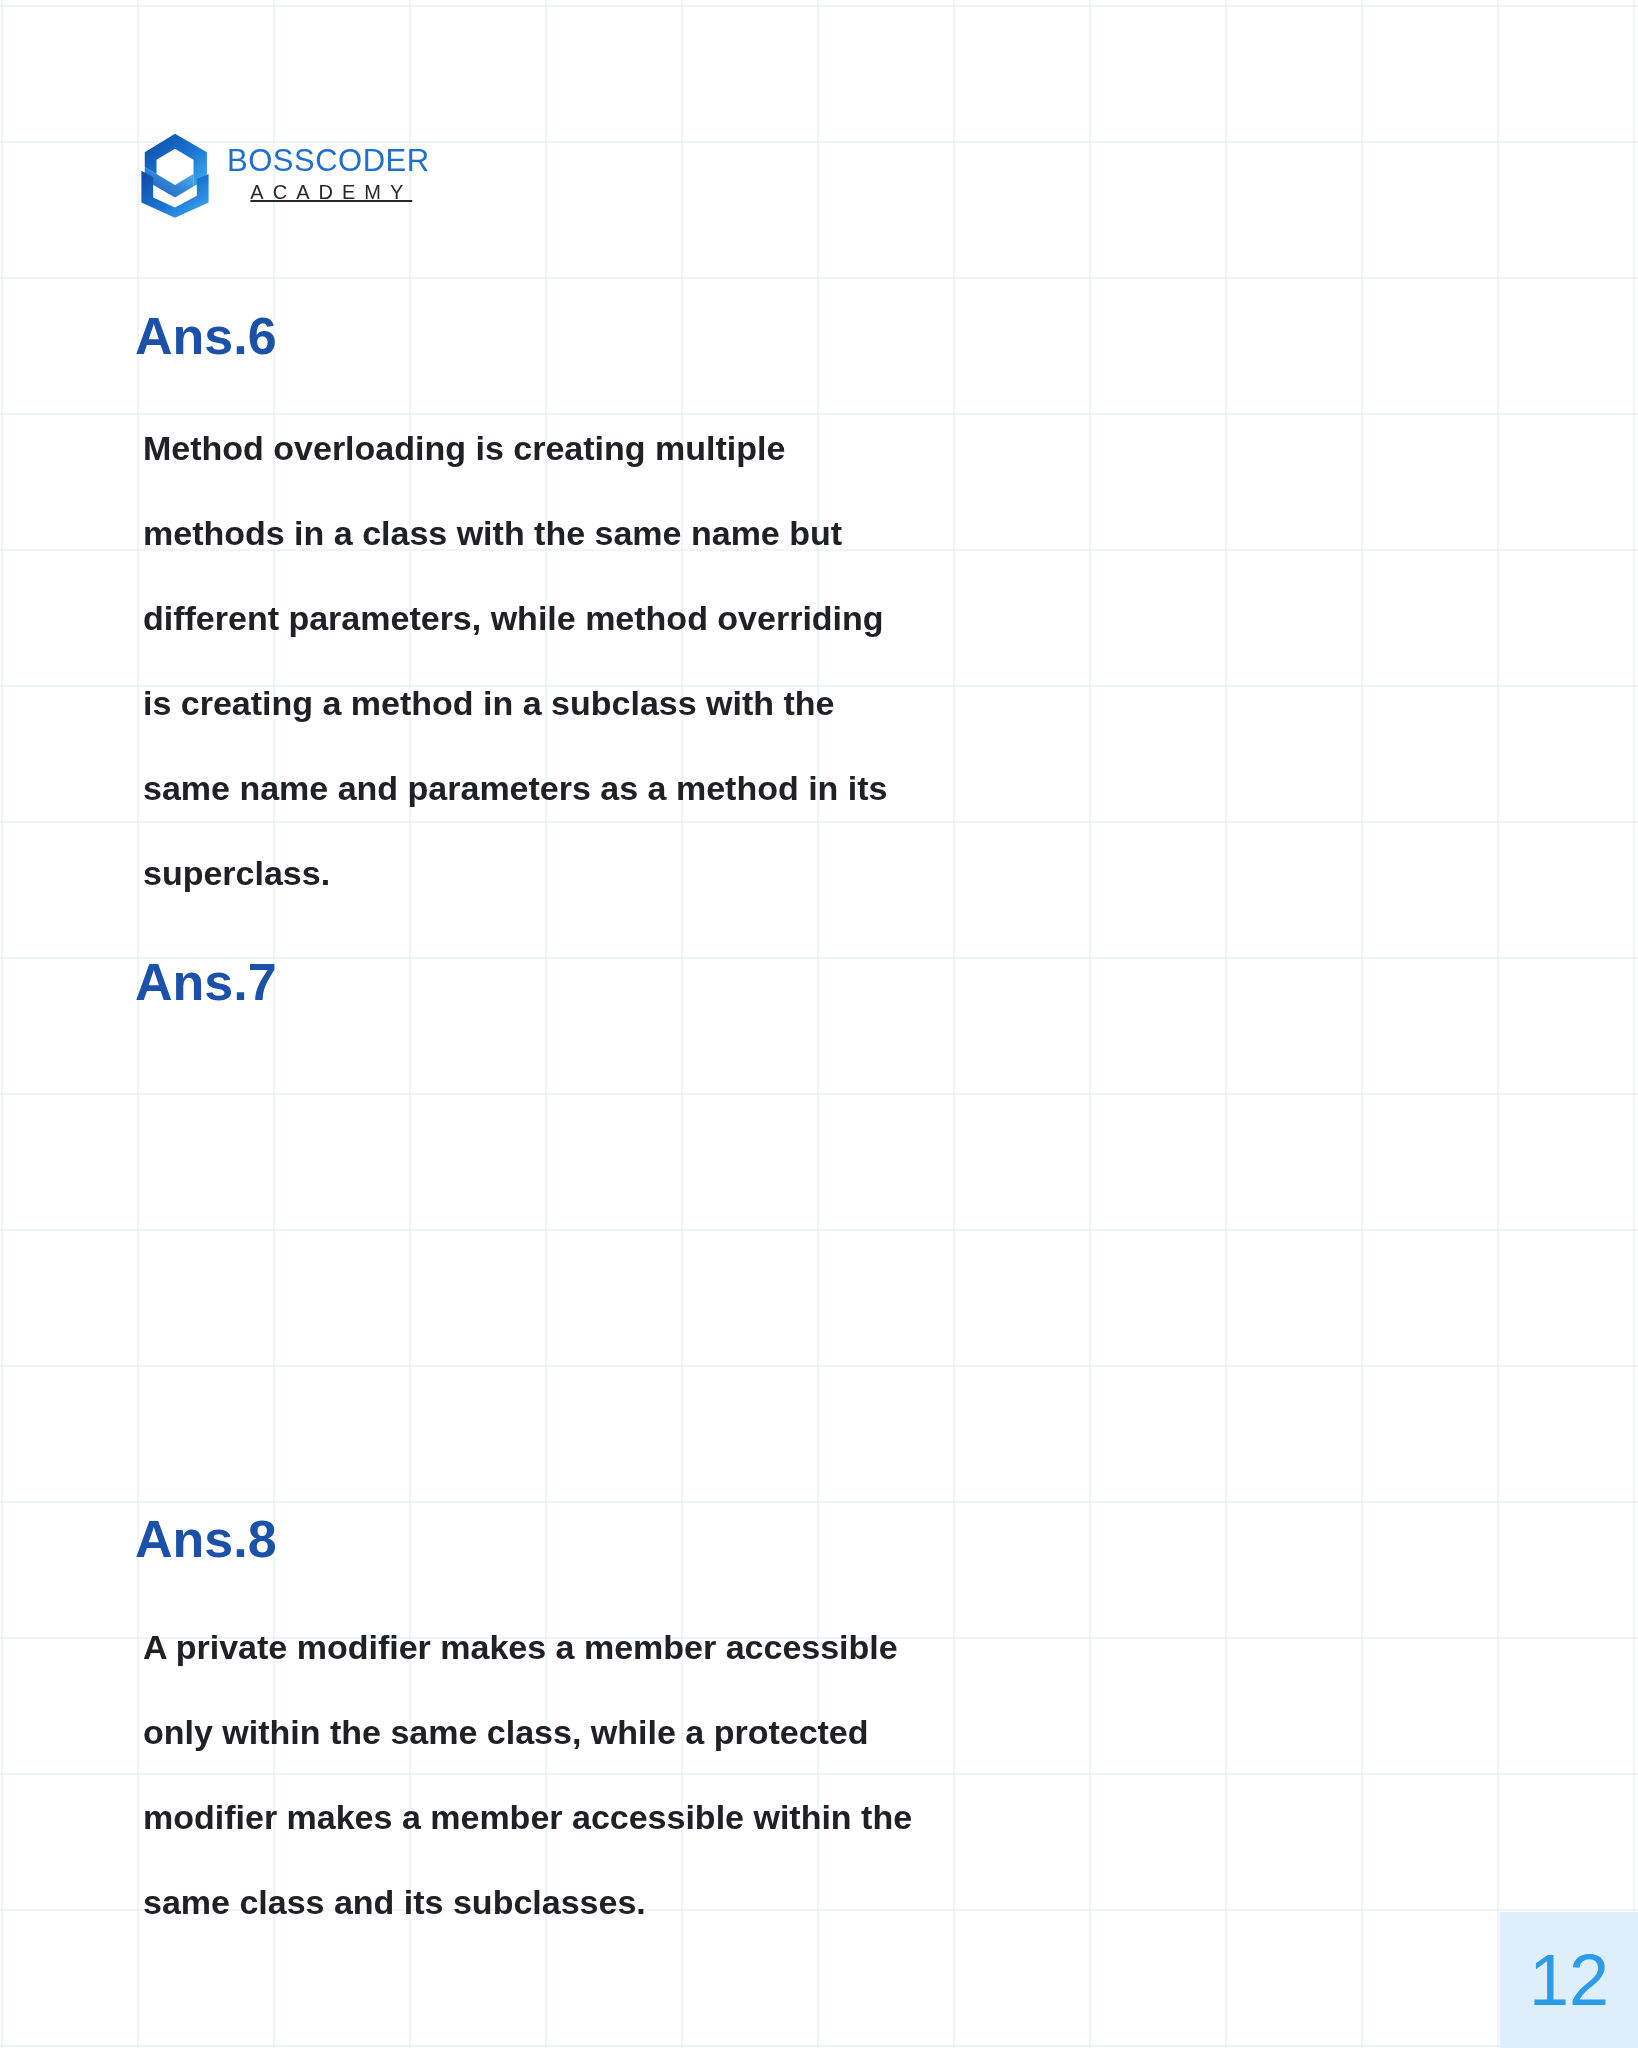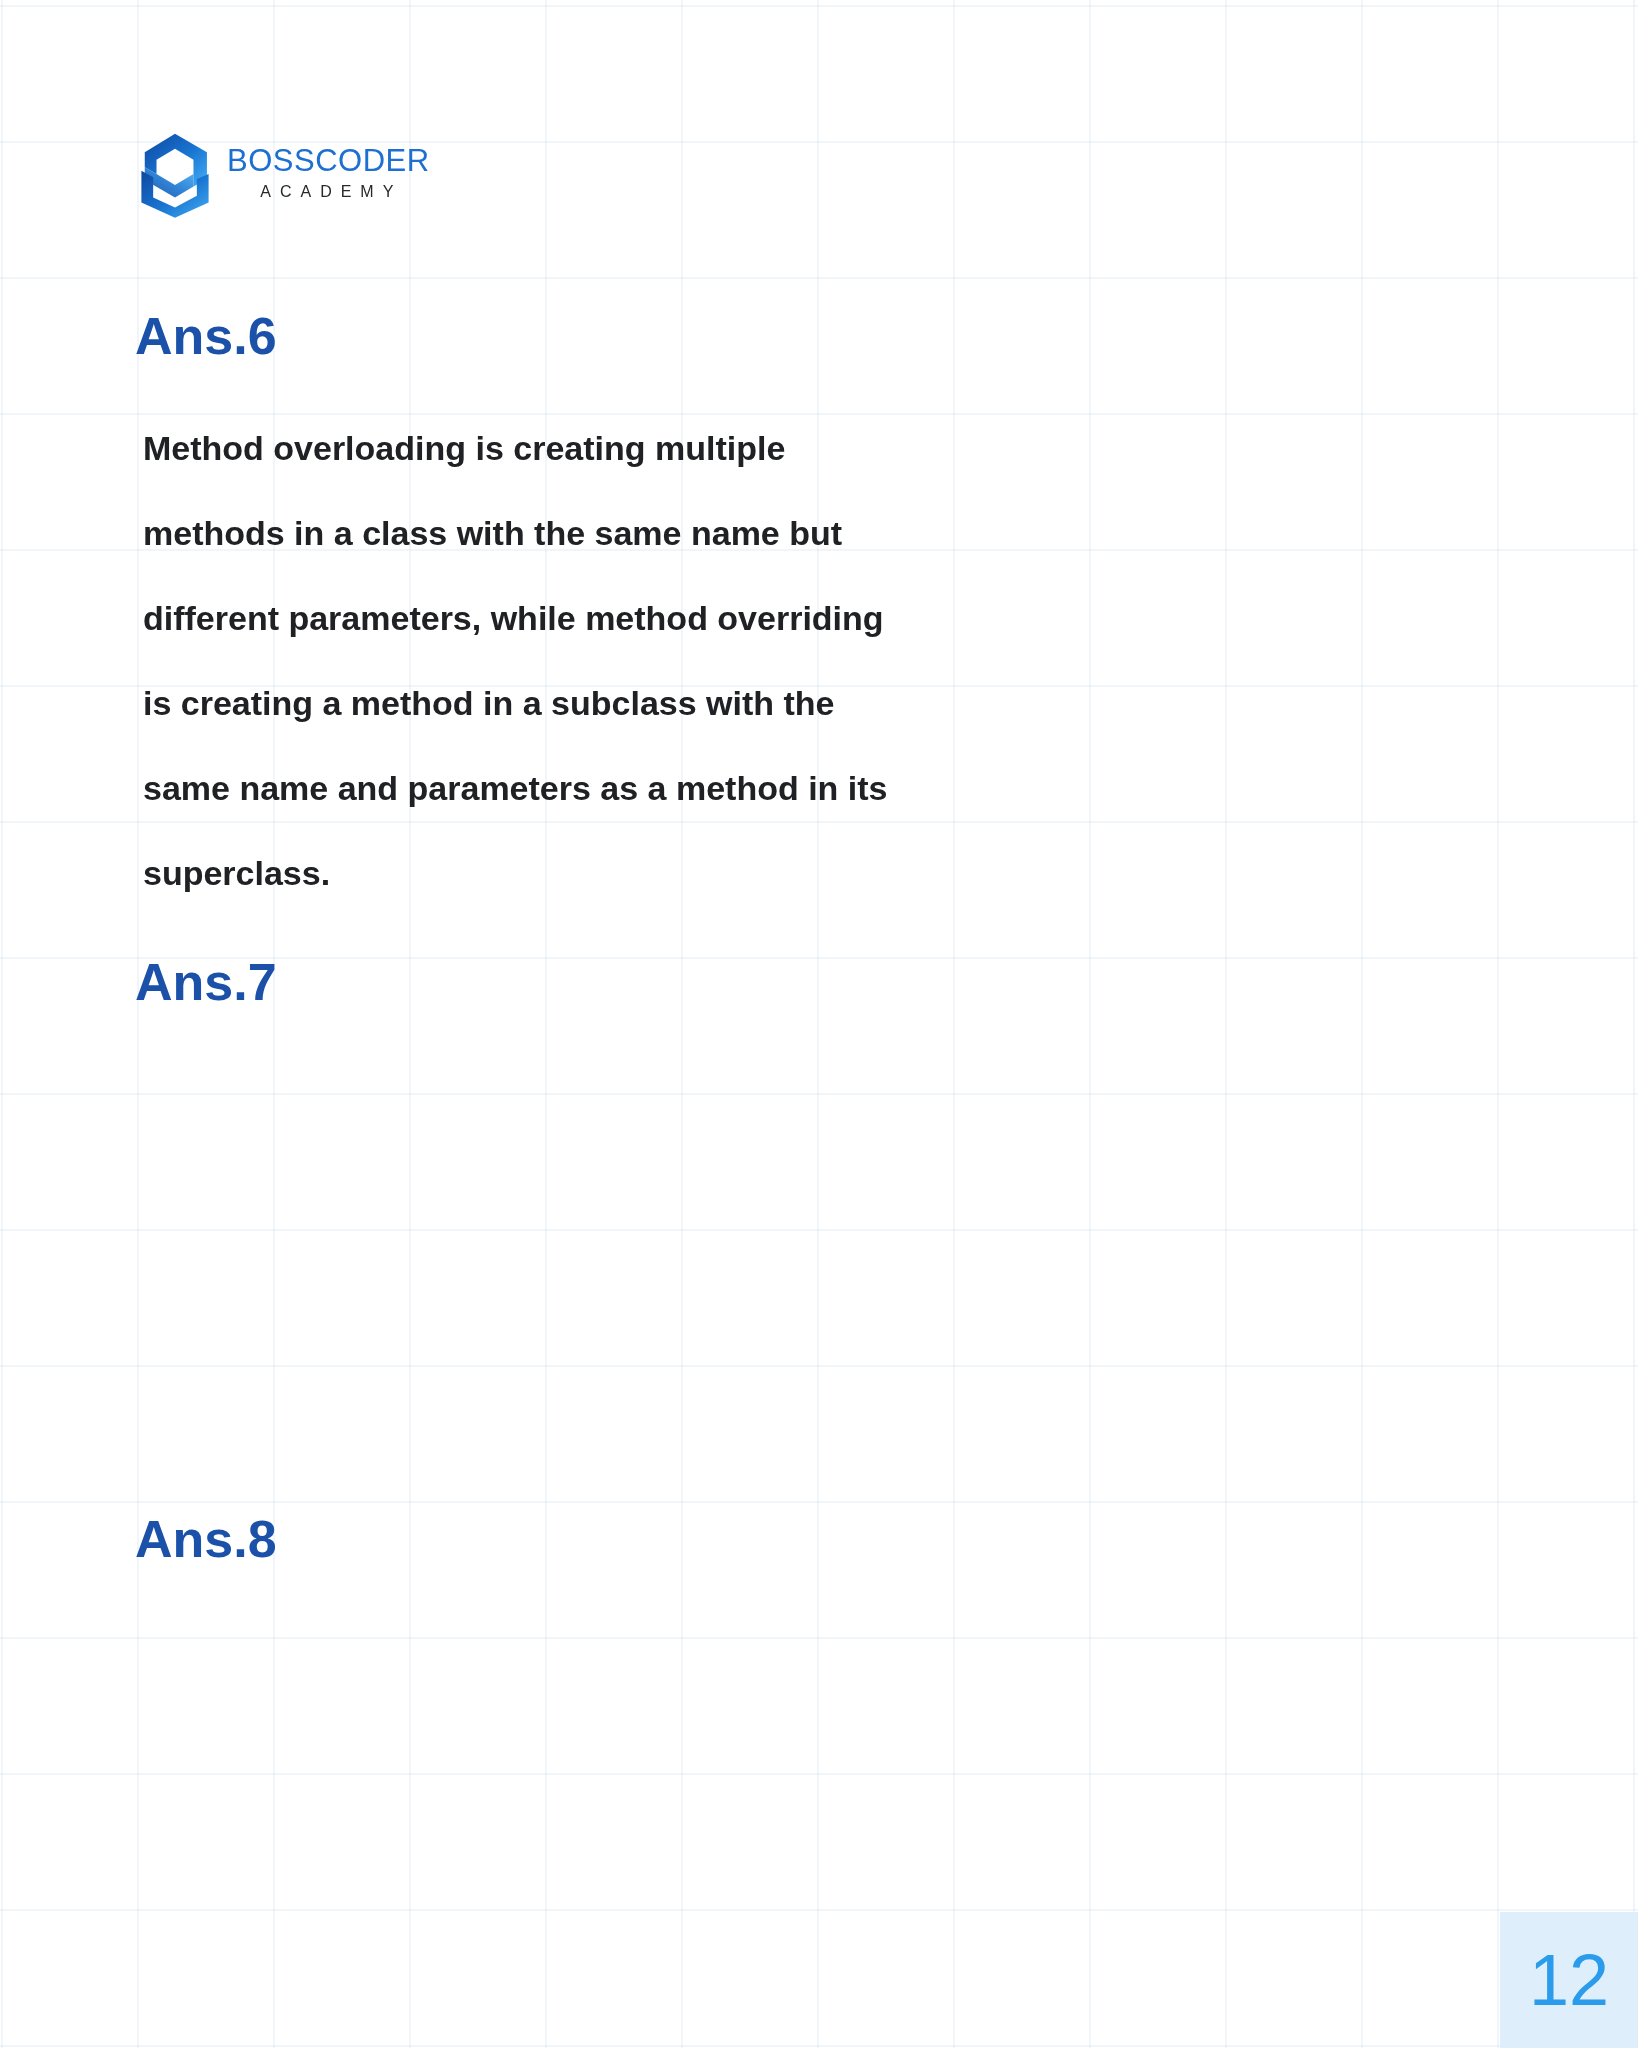--- a/index.html
+++ b/index.html
@@ -21,23 +21,24 @@
     position:absolute;left:133px;top:130px;
     display:flex;align-items:center;gap:10px;
   }
   .logo-mark{width:84px;height:88px;display:block;}
   .logo-text{display:flex;flex-direction:column;align-items:center;}
   .brand{
     font-size:31px;font-weight:normal;letter-spacing:0.5px;
     color:#1e6fd2;line-height:34px;
   }
   .brand-sub{
-    font-size:16px;font-weight:normal;color:#26282b;
+    font-size:20px;font-weight:normal;color:#26282b;
     letter-spacing:9px;line-height:24px;margin-top:2px;
     padding-left:6px;
+    text-decoration:underline;
   }
   .badge{
     position:absolute;top:124px;right:0;
     width:662px;height:98px;
     background:#daeaf8;
     display:flex;align-items:center;justify-content:center;
     padding-right:70px;box-sizing:border-box;
   }
   .badge-label{
     font-size:45px;font-weight:bold;color:#11509f;letter-spacing:1.5px;
@@ -101,18 +102,22 @@
   <p class="ans-body" id="p6">Method overloading is creating multiple
 methods in a class with the same name but
 different parameters, while method overriding
 is creating a method in a subclass with the
 same name and parameters as a method in its
 superclass.</p>
 
   <h2 class="ans-heading" id="h7">Ans.7</h2>
 
   <h2 class="ans-heading" id="h8">Ans.8</h2>
+  <p class="ans-body" id="p8">A private modifier makes a member accessible
+only within the same class, while a protected
+modifier makes a member accessible within the
+same class and its subclasses.</p>
 
   <div class="pagenum-box">
     <span class="pagenum">12</span>
   </div>
 
 </div>
 
 </body></html>

